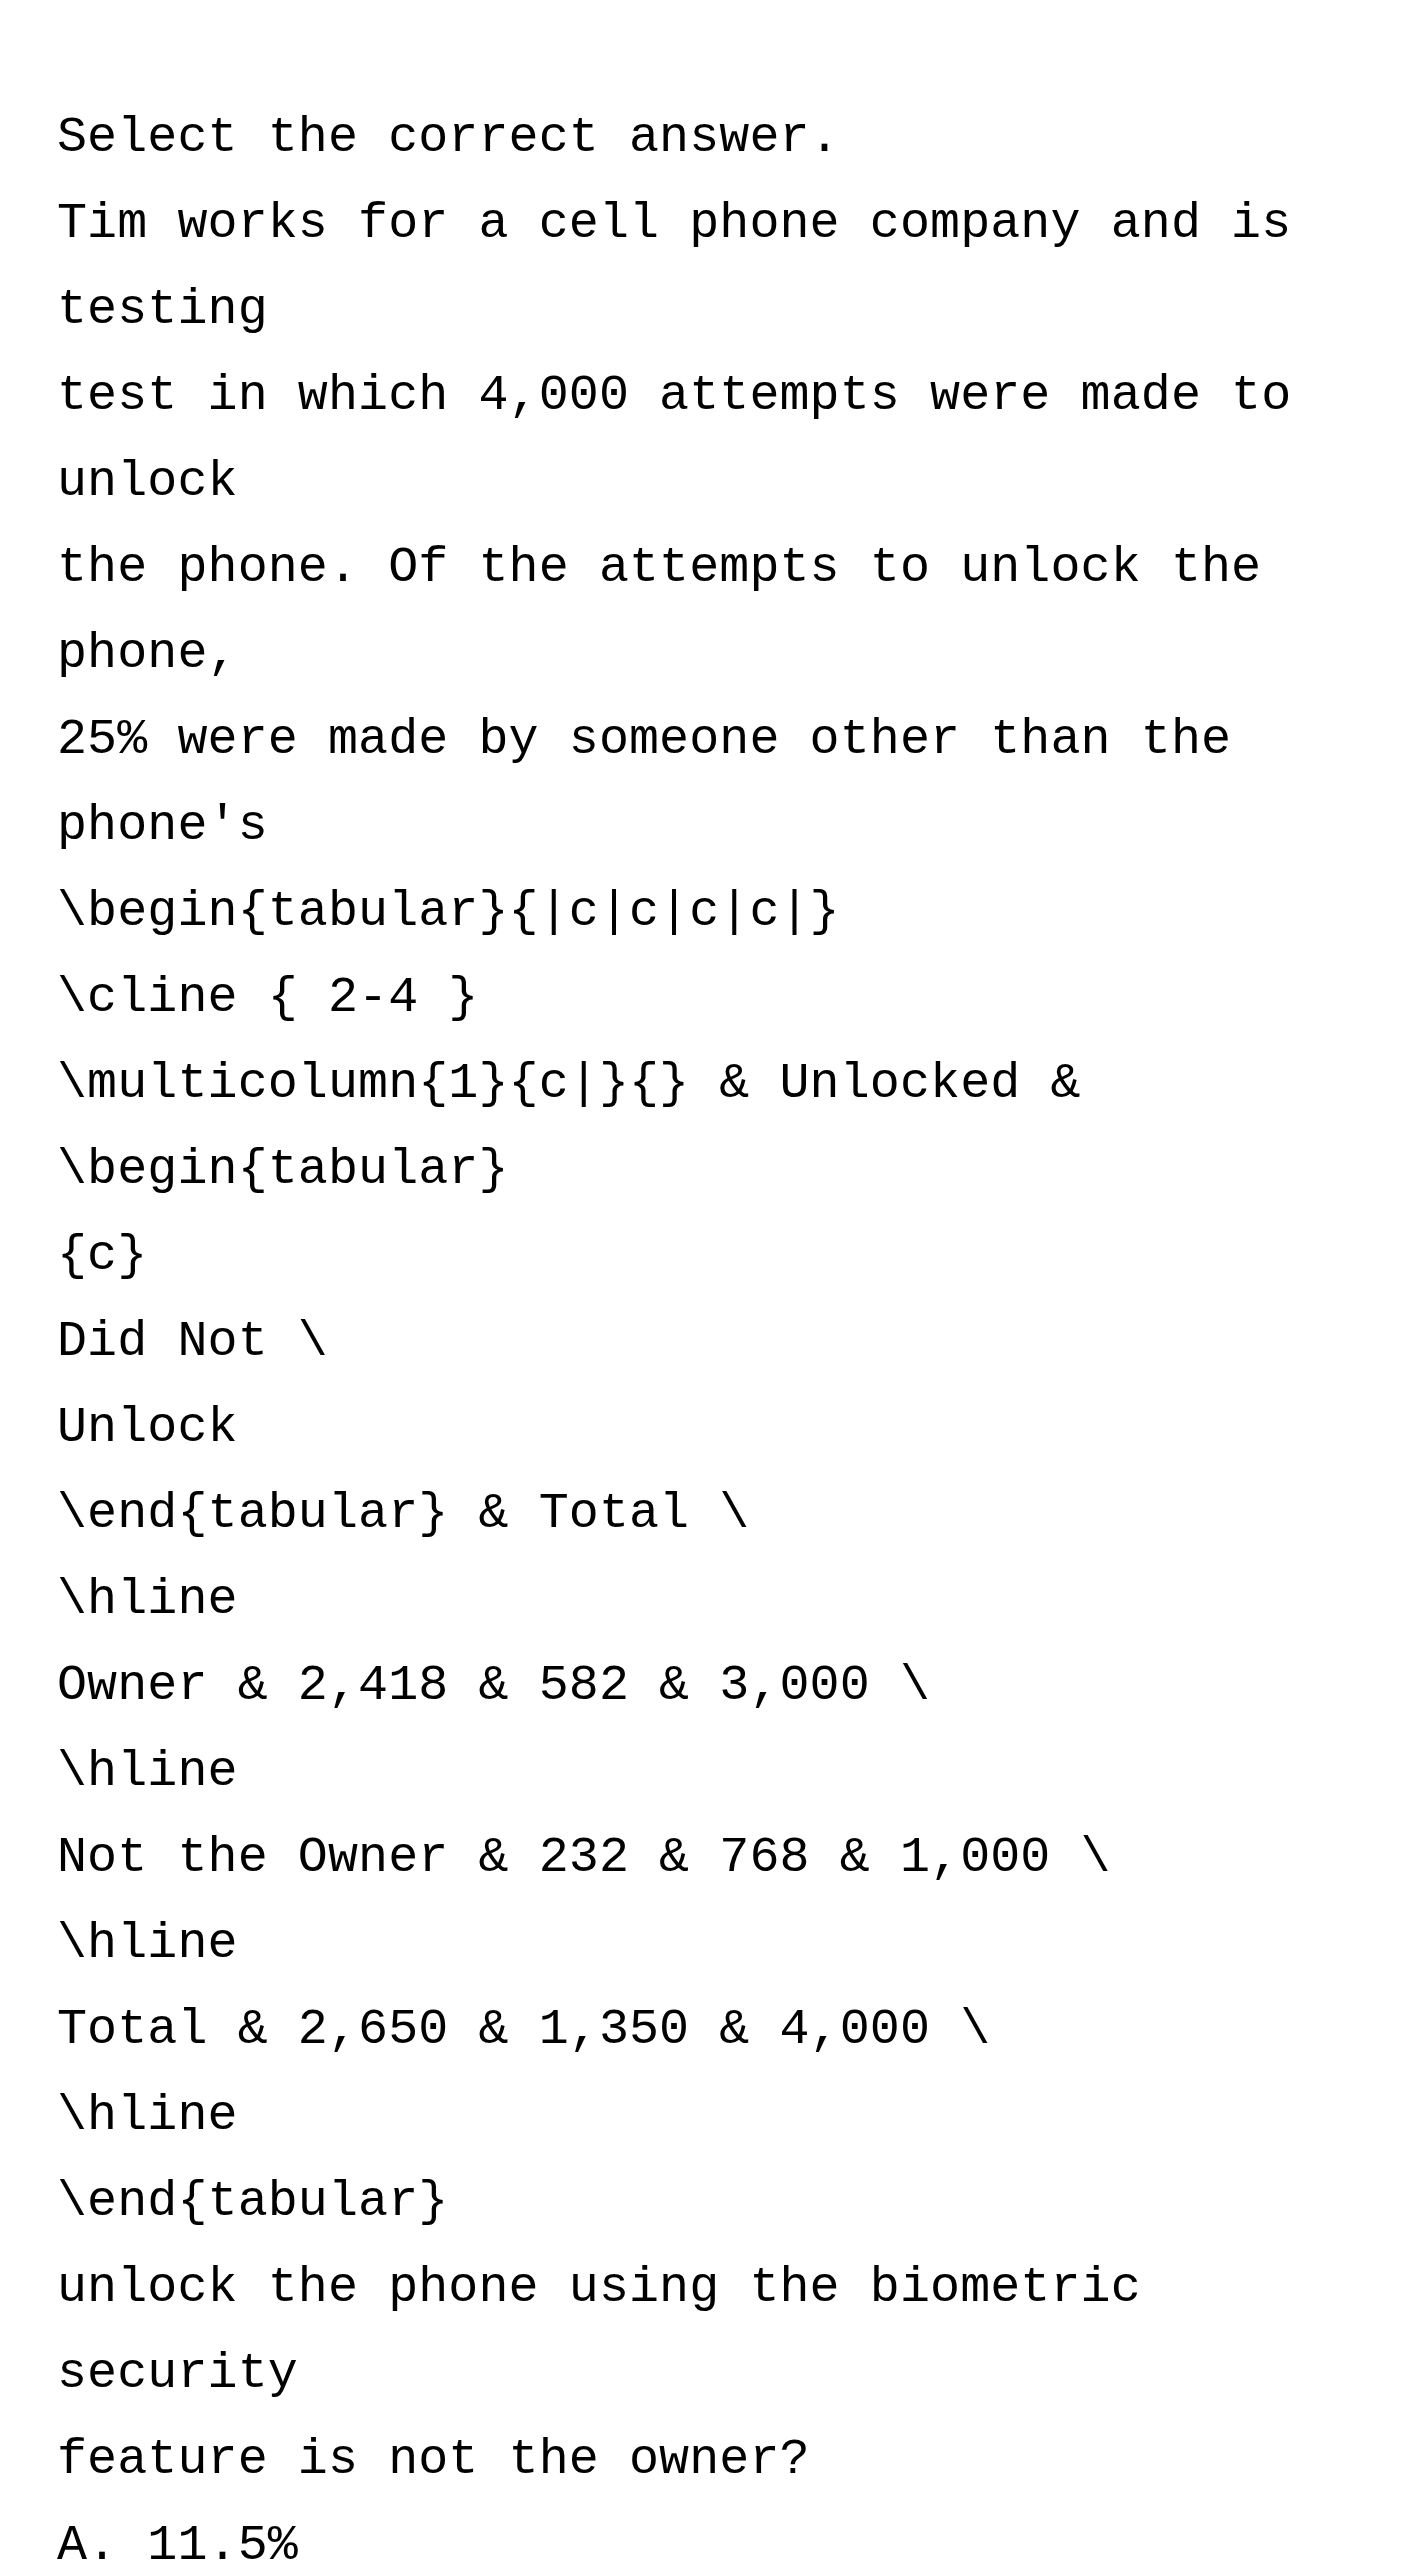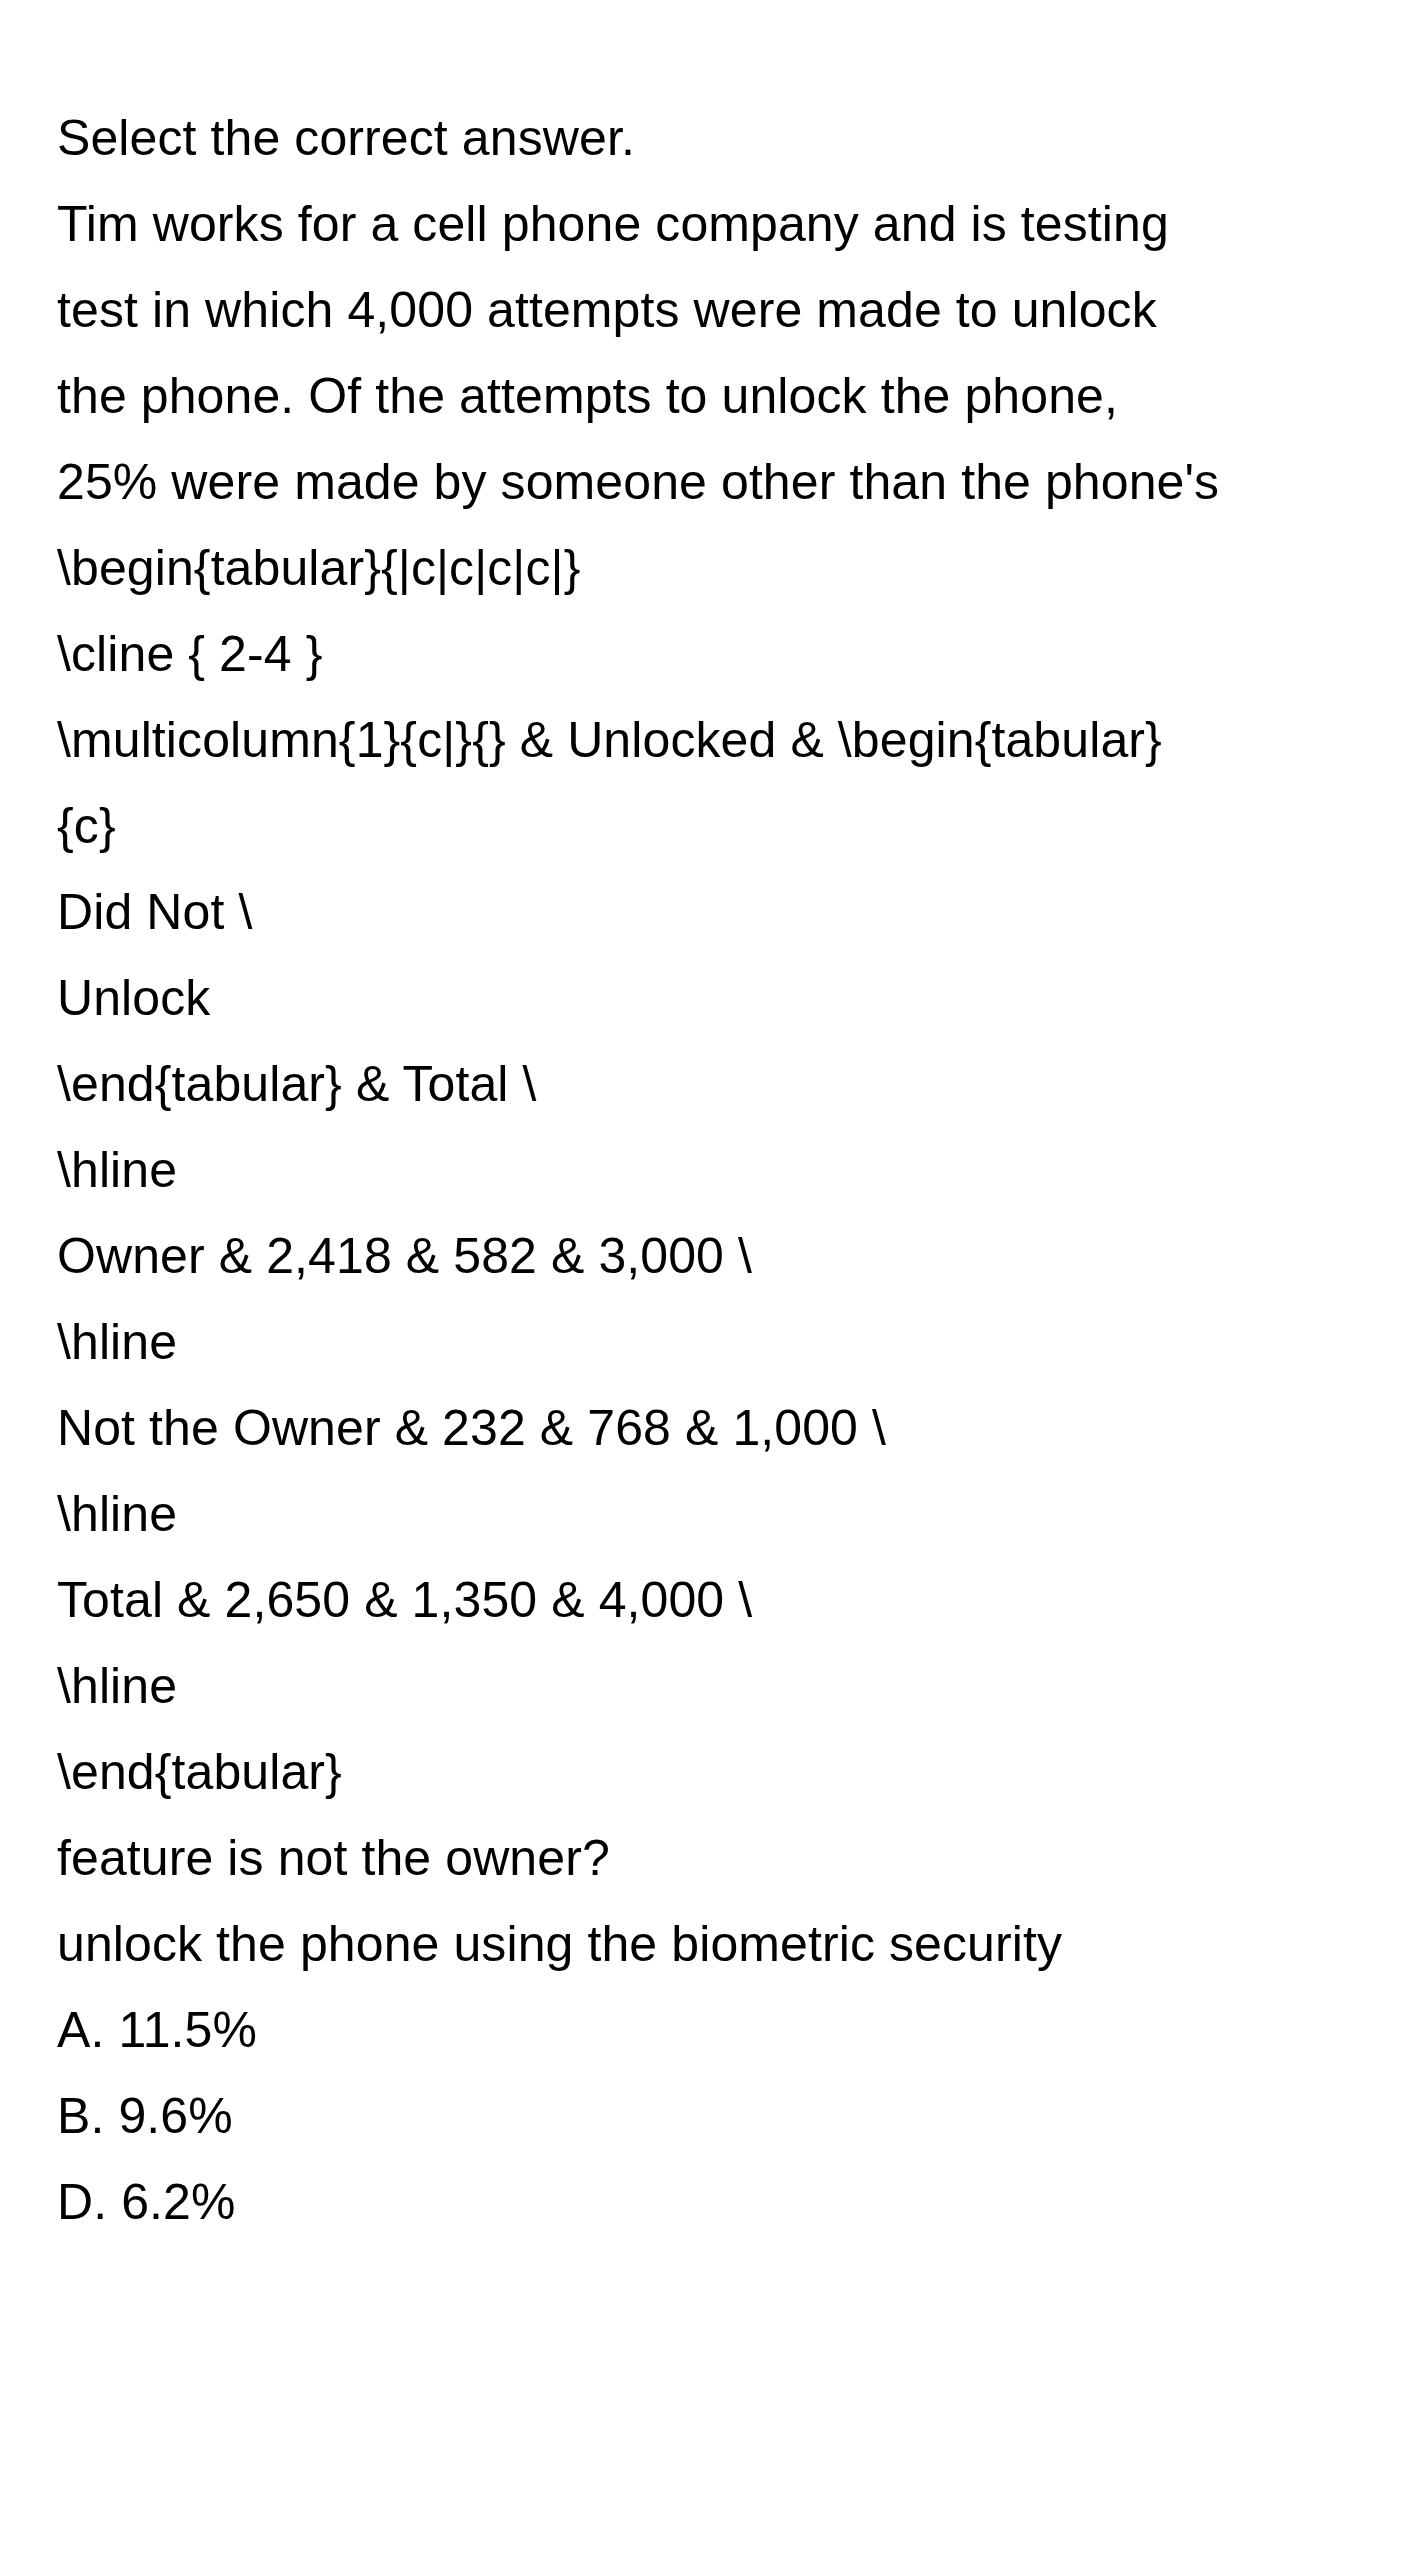--- a/index.html
+++ b/index.html
@@ -11,21 +11,21 @@
   }
   .page {
     padding: 95px 57px 76px 57px;
   }
   .text-block {
     font-size: 50px;
     line-height: 1.72;
     letter-spacing: 0.1px;
     font-weight: 400;
   }
-  .line { display: block; }
+  .line { display: block; font-family: Liberation Mono, monospace; }
 </style>
 </head>
 <body>
 
 <div class="page">
   <div class="text-block">
 
     <span class="line">Select the correct answer.</span>
 
     <span class="line">Tim works for a cell phone company and is testing</span>
@@ -42,22 +42,22 @@
     <span class="line">\end{tabular} &amp; Total \</span>
     <span class="line">\hline</span>
     <span class="line">Owner &amp; 2,418 &amp; 582 &amp; 3,000 \</span>
     <span class="line">\hline</span>
     <span class="line">Not the Owner &amp; 232 &amp; 768 &amp; 1,000 \</span>
     <span class="line">\hline</span>
     <span class="line">Total &amp; 2,650 &amp; 1,350 &amp; 4,000 \</span>
     <span class="line">\hline</span>
     <span class="line">\end{tabular}</span>
 
+    <span class="line">unlock the phone using the biometric security</span>
     <span class="line">feature is not the owner?</span>
-    <span class="line">unlock the phone using the biometric security</span>
 
     <span class="line">A. 11.5%</span>
     <span class="line">B. 9.6%</span>
     <span class="line">D. 6.2%</span>
 
   </div>
 </div>
 
 
 </body></html>

